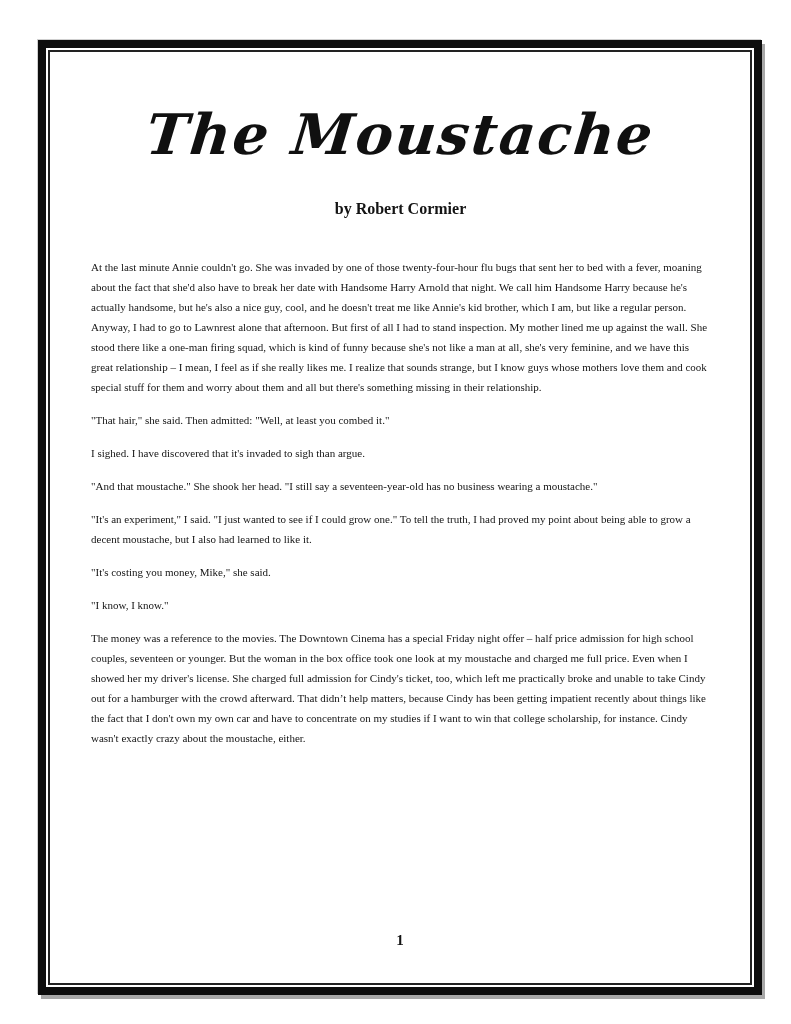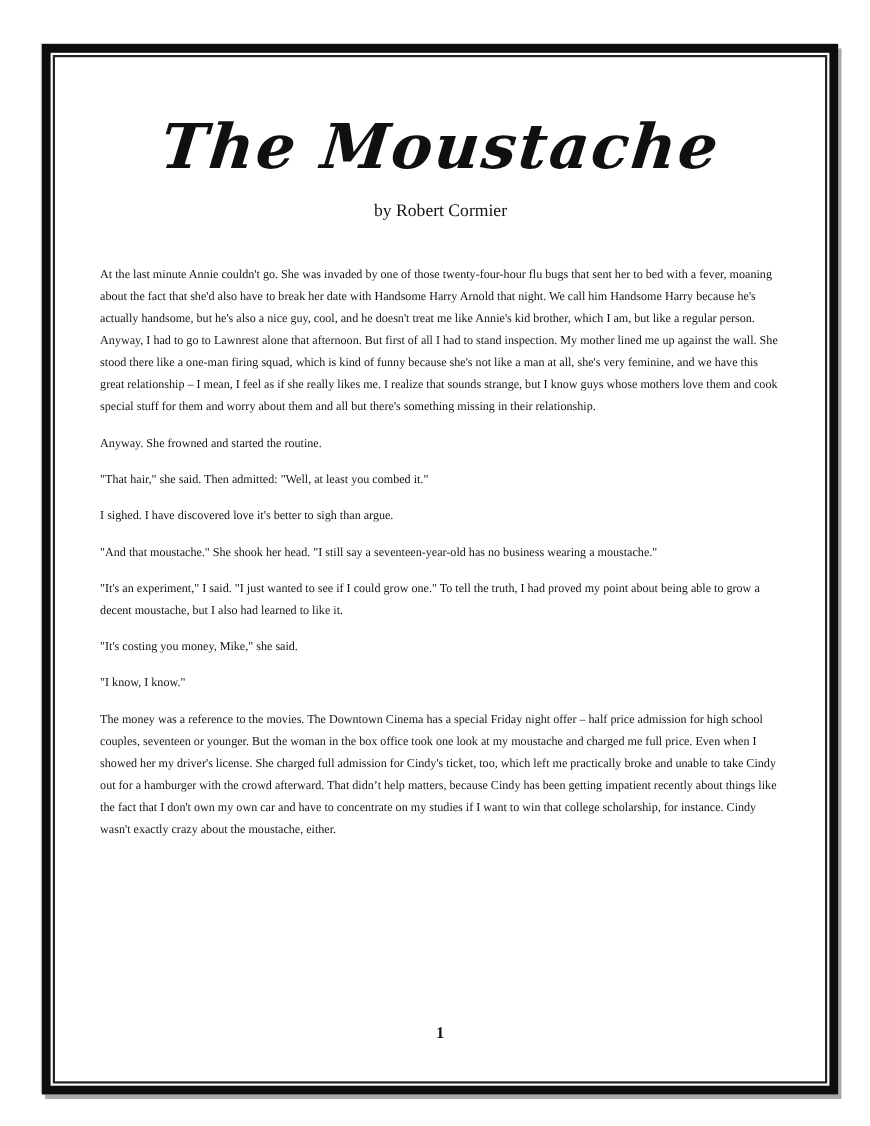--- a/index.html
+++ b/index.html
@@ -50,23 +50,23 @@
     font-family: "DejaVu Serif", serif;
     font-style: italic;
     font-weight: 700;
     font-size: 56px;
     line-height: 92px;
     letter-spacing: 2px;
     transform: skewX(-6deg);
     color: #101010;
   }
   .byline {
-    margin-top: 2px;
+    margin-top: 19px;
     text-align: center;
-    font-weight: 400;
+    font-weight: 700;
     font-size: 16px;
     line-height: 19px;
   }
   .body-text {
     margin-top: 39px;
     font-size: 11px;
     line-height: 20px;
     text-align: left;
   }
   .body-text p {
@@ -89,23 +89,22 @@
   <div class="frame-outer">
     <div class="frame-inner">
       <div class="content">
 
         <h1 class="title">The Moustache</h1>
 
         <div class="byline">by Robert Cormier</div>
 
         <div class="body-text">
           <p>At the last minute Annie couldn't go. She was invaded by one of those twenty-four-hour flu bugs that sent her to bed with a fever, moaning about the fact that she'd also have to break her date with Handsome Harry Arnold that night. We call him Handsome Harry because he's actually handsome, but he's also a nice guy, cool, and he doesn't treat me like Annie's kid brother, which I am, but like a regular person. Anyway, I had to go to Lawnrest alone that afternoon. But first of all I had to stand inspection. My mother lined me up against the wall. She stood there like a one-man firing squad, which is kind of funny because she's not like a man at all, she's very feminine, and we have this great relationship – I mean, I feel as if she really likes me. I realize that sounds strange, but I know guys whose mothers love them and cook special stuff for them and worry about them and all but there's something missing in their relationship.</p>
-          <p>Anyway. She frowned and started the routine.</p>
           <p>"That hair," she said. Then admitted: "Well, at least you combed it."</p>
-          <p>I sighed. I have discovered love it's better to sigh than argue.</p>
+          <p>I sighed. I have discovered that it's invaded to sigh than argue.</p>
           <p>"And that moustache." She shook her head. "I still say a seventeen-year-old has no business wearing a moustache."</p>
           <p>"It's an experiment," I said. "I just wanted to see if I could grow one." To tell the truth, I had proved my point about being able to grow a decent moustache, but I also had learned to like it.</p>
           <p>"It's costing you money, Mike," she said.</p>
           <p>"I know, I know."</p>
           <p>The money was a reference to the movies. The Downtown Cinema has a special Friday night offer – half price admission for high school couples, seventeen or younger. But the woman in the box office took one look at my moustache and charged me full price. Even when I showed her my driver's license. She charged full admission for Cindy's ticket, too, which left me practically broke and unable to take Cindy out for a hamburger with the crowd afterward. That didn’t help matters, because Cindy has been getting impatient recently about things like the fact that I don't own my own car and have to concentrate on my studies if I want to win that college scholarship, for instance. Cindy wasn't exactly crazy about the moustache, either.</p>
         </div>
 
         <div class="pagenum">1</div>
 
       </div>

